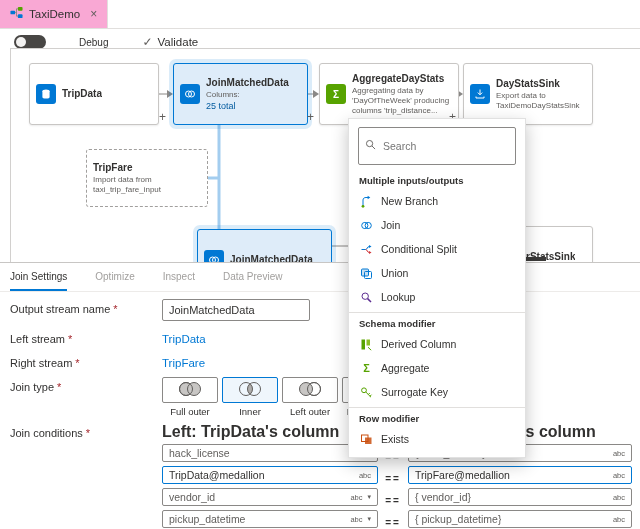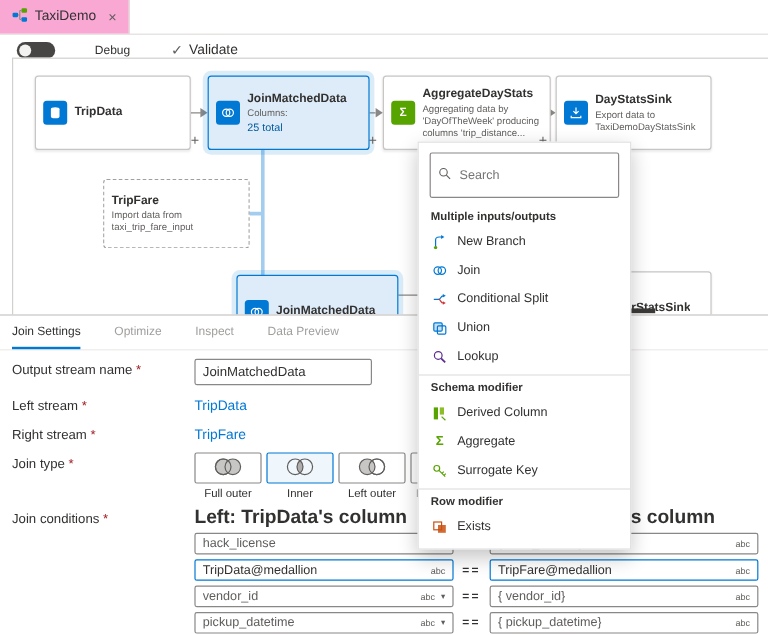--- a/index.html
+++ b/index.html
@@ -63,21 +63,21 @@
   .jt-col{display:flex;flex-direction:column;}
   .jt-btns{display:flex;gap:4px;}
   .jt-btn{width:56px;height:26px;border:1px solid #8a8886;border-radius:2px;background:#fff;display:flex;align-items:center;justify-content:center;cursor:pointer;box-sizing:border-box;}
   .jt-btn.selected{border:1.5px solid #0078d4;background:#eff6fc;}
   .jt-labels{display:flex;gap:4px;margin-top:3px;}
   .jt-label{width:56px;text-align:center;font-size:9.5px;color:#323130;}
   .cond-col{display:flex;flex-direction:column;flex:1;margin-right:8px;}
   .cond-heads{display:flex;margin-bottom:3px;}
   .chead{font-size:16px;font-weight:bold;color:#323130;}
   .chead.l{width:246px;flex:0 0 auto;}
-  .cond-row{display:flex;align-items:center;margin-bottom:4px;}
+  .cond-row{display:flex;align-items:flex-end;margin-bottom:4px;}
   .cond-box{height:18px;border:1px solid #8a8886;border-radius:2px;display:flex;align-items:center;padding:0 6px;box-sizing:border-box;cursor:pointer;background:#fff;}
   .cond-box.l{width:216px;flex:0 0 auto;}
   .cond-box.r{flex:1;}
   .cond-box.selb{border-color:#0078d4;}
   .op{width:30px;flex:0 0 auto;text-align:center;font-size:10px;font-weight:bold;letter-spacing:2px;color:#323130;}
   .cond-text{font-size:10.5px;white-space:nowrap;overflow:hidden;}
   .cond-text.gray{color:#605e5c;} .cond-text.dark{color:#323130;}
   .badge{font-size:7.5px;color:#605e5c;margin-left:auto;padding-left:6px;}
   .caret{font-size:7px;color:#605e5c;margin-left:5px;cursor:pointer;}
 </style>

